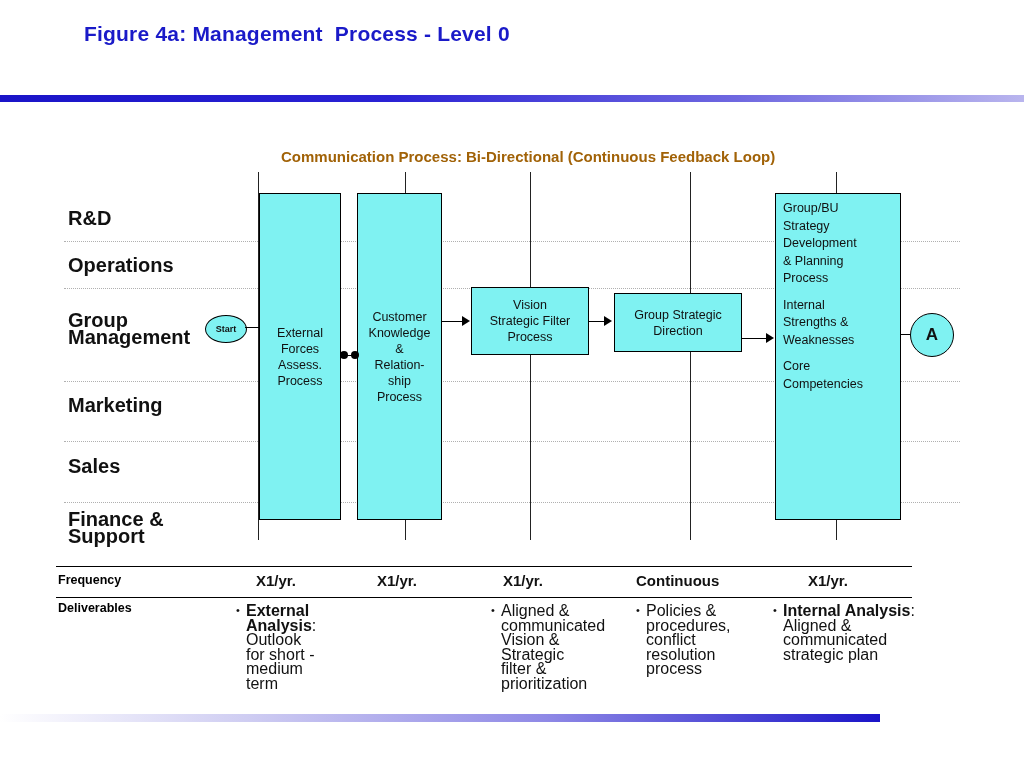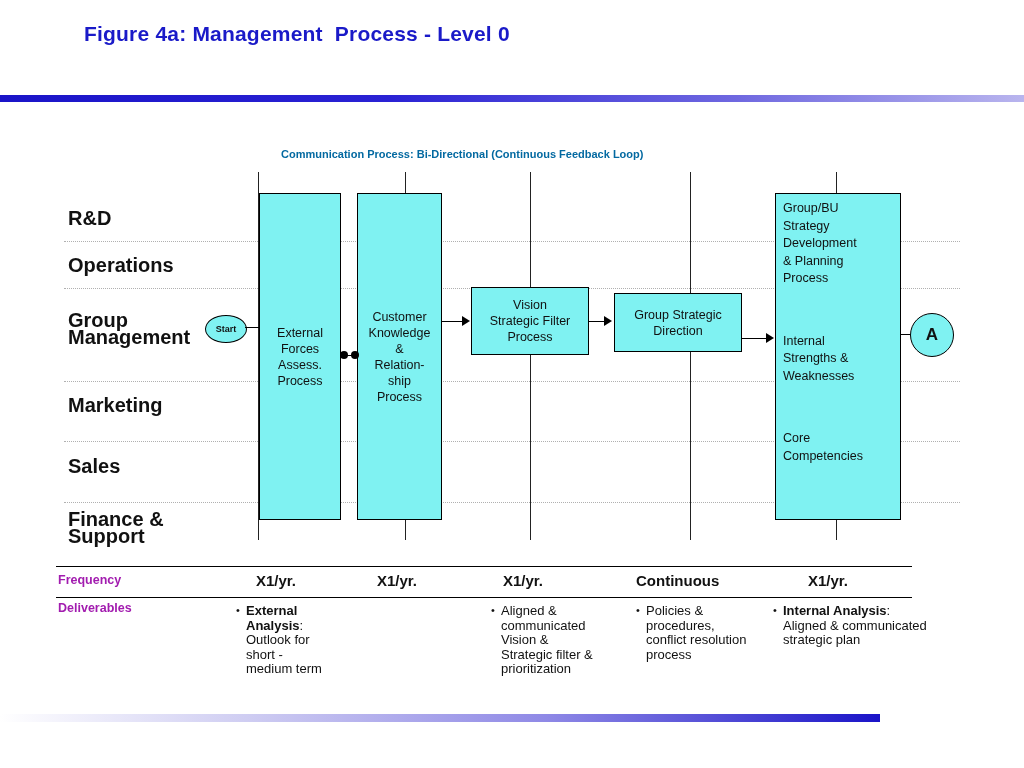--- a/index.html
+++ b/index.html
@@ -53,23 +53,23 @@
     position: absolute;
     left: 0; top: 714px;
     width: 880px; height: 8px;
     background: linear-gradient(to right, #ffffff 0%, #cfcdf2 28%, #8f89e6 62%, #1a14c8 100%);
   }
 
   
   .comm-banner {
     position: absolute;
     left: 281px; top: 148px;
-    font-size: 11px;
-    font-weight: bold;
-    color: #0369a1;
+    font-size: 15px;
+    font-weight: bold;
+    color: #a16207;
     white-space: nowrap;
   }
 
   
   .lane-label {
     position: absolute;
     left: 68px;
     font-size: 20px;
     font-weight: bold;
     color: #111111;
@@ -101,21 +101,20 @@
     background: #7ff2f2;
     border: 1px solid #000000;
     font-size: 12.5px;
     color: #111111;
     line-height: 16px;
     text-align: center;
     display: flex;
     align-items: center;
     justify-content: center;
     padding: 2px;
-    gap: 36px;
   }
   .pbox.left-align {
     text-align: left;
     align-items: flex-start;
     justify-content: flex-start;
     padding: 6px 7px;
     line-height: 17.5px;
   }
 
   
@@ -176,33 +175,33 @@
     left: 56px;
     width: 856px;
     border-top: 1.5px solid #000;
     height: 0;
   }
   .row-label {
     position: absolute;
     left: 58px;
     font-size: 12.5px;
     font-weight: bold;
-    color: #a21caf;
+    color: #000000;
   }
   .freq-cell {
     position: absolute;
     font-size: 15px;
     font-weight: bold;
     color: #111;
     top: 572px;
   }
   .deliv-cell {
     position: absolute;
     top: 604px;
-    font-size: 13px;
+    font-size: 16px;
     color: #111;
     line-height: 14.5px;
   }
   .deliv-cell ul {
     margin: 0;
     padding: 0 0 0 10px;
     list-style: none;
   }
   .deliv-cell li {
     position: relative;

